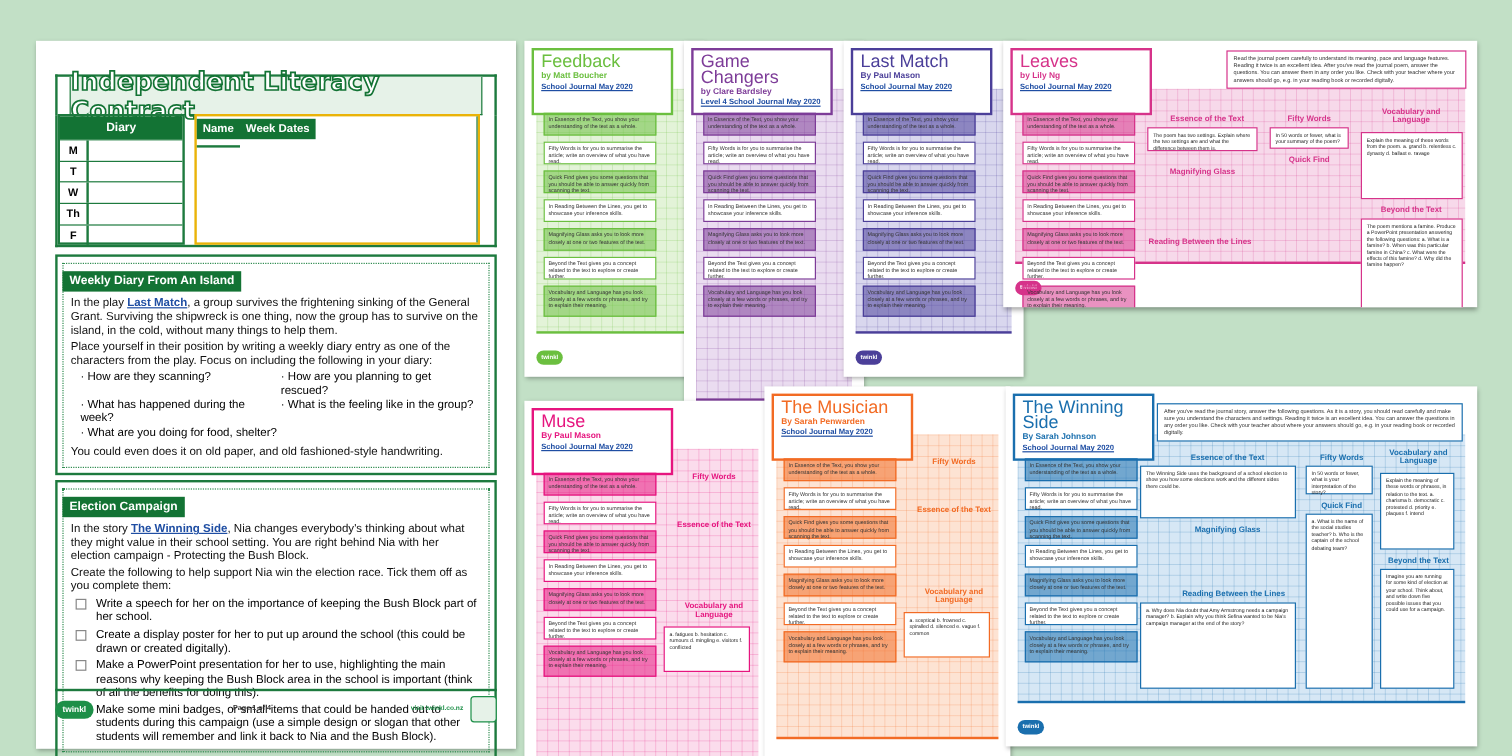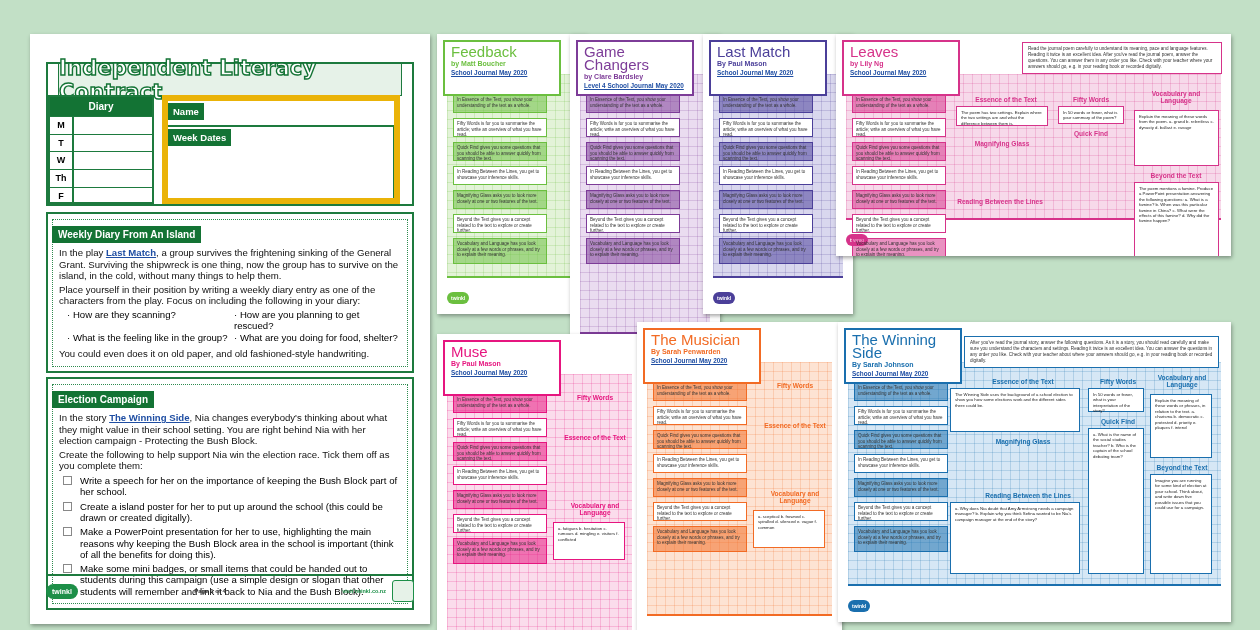--- a/index.html
+++ b/index.html
@@ -8,21 +8,21 @@
 
 #main{left:30px;top:34px;width:400px;height:590px;padding:0 16px}
 .title-wrap{margin-top:28px;border:2px solid #1d7a3e;border-bottom:none;padding:0 10px;height:34px}
 .title-box{background:#e6f2e8;border:1px solid #1d7a3e;border-top:none;height:32px;display:flex;align-items:center;justify-content:center}
 .title-box span{font-family:"DejaVu Sans",sans-serif;font-weight:bold;font-size:21px;color:#fff;-webkit-text-stroke:1.4px #137334;letter-spacing:.2px}
 .info{border:2px solid #1d7a3e;border-top:none;display:flex;height:110px;padding:0 0 0 0}
 .diary{width:106px;border:2px solid #1d7a3e;margin-top:-1px}
 .diary-h{background:#137334;color:#fff;font-weight:bold;font-size:10px;text-align:center;height:19px;line-height:19px}
 .diary-row{display:flex;height:17.7px;border-top:1px solid #1d7a3e}
 .diary-row .d{width:24px;font-size:9px;font-weight:bold;text-align:center;line-height:17px;border-right:2px solid #1d7a3e}
-.fields{flex:1;margin-left:8px;border:6px solid #eab308;display:flex;flex-direction:column;margin-top:-1px;margin-right:12px}
+.fields{flex:1;margin-left:8px;border:2px solid #eab308;display:flex;margin-top:-1px;margin-right:12px}
 .lbl{background:#137334;color:#fff;font-size:9.5px;font-weight:bold;padding:3px 5px;display:inline-block}
 .f-name{height:26px;border-bottom:2px solid #1d7a3e}
 .f-bottom{flex:1;display:flex}
 .f-week{flex:1.15;border-right:1px solid #1d7a3e}
 .f-right{flex:1;display:flex;flex-direction:column}
 .f-room{height:28px;border-bottom:1px solid #1d7a3e}
 .f-journal{flex:1}
 .lvl{display:block;color:#1d7a3e;font-size:9.5px;font-weight:bold;text-decoration:underline;margin:10px 0 0 7px}
 .section{margin-top:6px;border:2px solid #1d7a3e;padding:5px 4px 4px}
 .section-inner{border:1px dotted #2e8b4f;padding:4px 6px 6px}
@@ -90,39 +90,40 @@
   </div>
 
   <div class="section">
     <div class="section-inner">
       <span class="sec-h">Weekly Diary From An Island</span>
       <p class="txt"><span>In the play </span><span class="lnk">Last Match</span><span>, a group survives the frightening sinking of the General Grant. Surviving the shipwreck is one thing, now the group has to survive on the island, in the cold, without many things to help them.</span></p>
       <p class="txt">Place yourself in their position by writing a weekly diary entry as one of the characters from the play. Focus on including the following in your diary:</p>
       <div class="bul">
         <span>How are they scanning?</span>
         <span>How are you planning to get rescued?</span>
+        <span>What has happened during the week?</span>
         <span>What is the feeling like in the group?</span>
         <span>What are you doing for food, shelter?</span>
       </div>
       <p class="txt" style="margin-top:5px">You could even does it on old paper, and old fashioned-style handwriting.</p>
     </div>
   </div>
 
   <div class="section" style="margin-top:4px">
     <div class="section-inner">
       <span class="sec-h">Election Campaign</span>
       <p class="txt"><span>In the story </span><span class="lnk">The Winning Side</span><span>, Nia changes everybody's thinking about what they might value in their school setting. You are right behind Nia with her election campaign - Protecting the Bush Block.</span></p>
       <p class="txt">Create the following to help support Nia win the election race. Tick them off as you complete them:</p>
       <div class="chk">
           <span class="box"></span>
           <span>Write a speech for her on the importance of keeping the Bush Block part of her school.</span>
         </div>
       <div class="chk">
           <span class="box"></span>
-          <span>Create a island poster for her to put up around the school (this could be drawn or created digitally).</span>
+          <span>Create a display poster for her to put up around the school (this could be drawn or created digitally).</span>
         </div>
       <div class="chk">
           <span class="box"></span>
           <span>Make a PowerPoint presentation for her to use, highlighting the main reasons why keeping the Bush Block area in the school is important (think of all the benefits for doing this).</span>
         </div>
       <div class="chk">
           <span class="box"></span>
           <span>Make some mini badges, or small items that could be handed out to students during this campaign (use a simple design or slogan that other students will remember and link it back to Nia and the Bush Block).</span>
         </div>
     </div>

